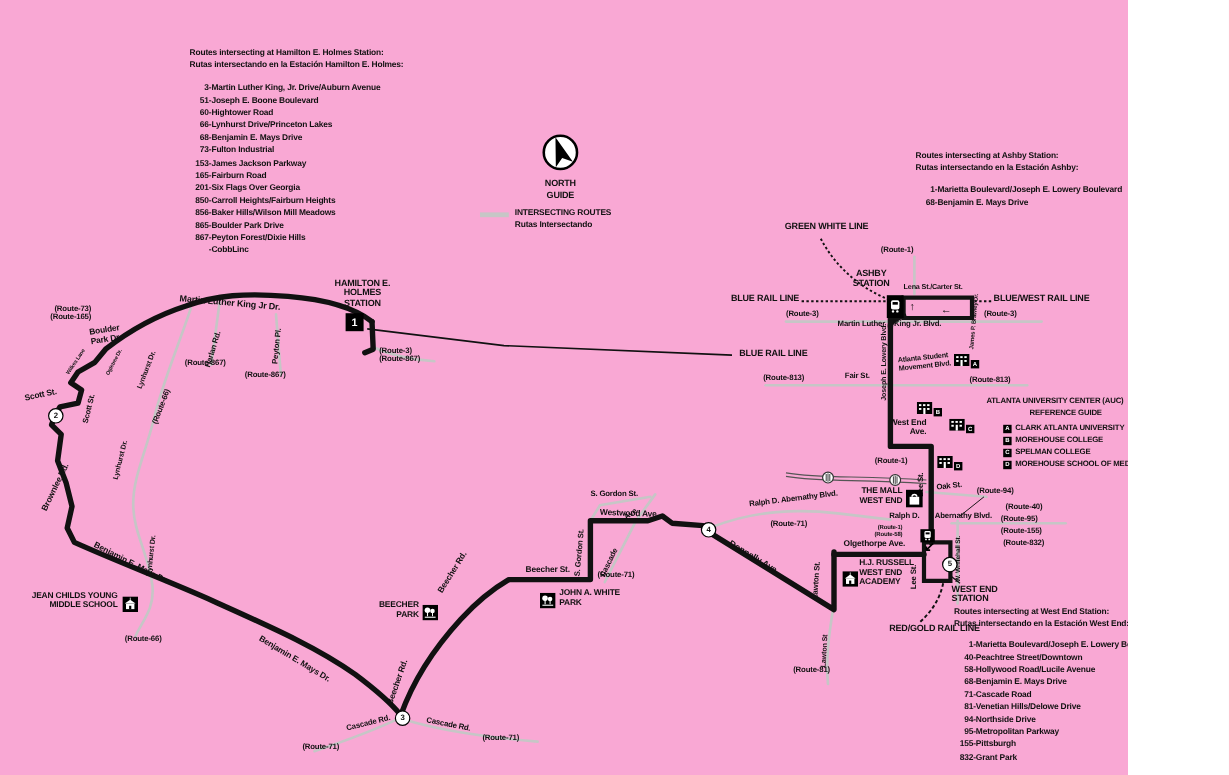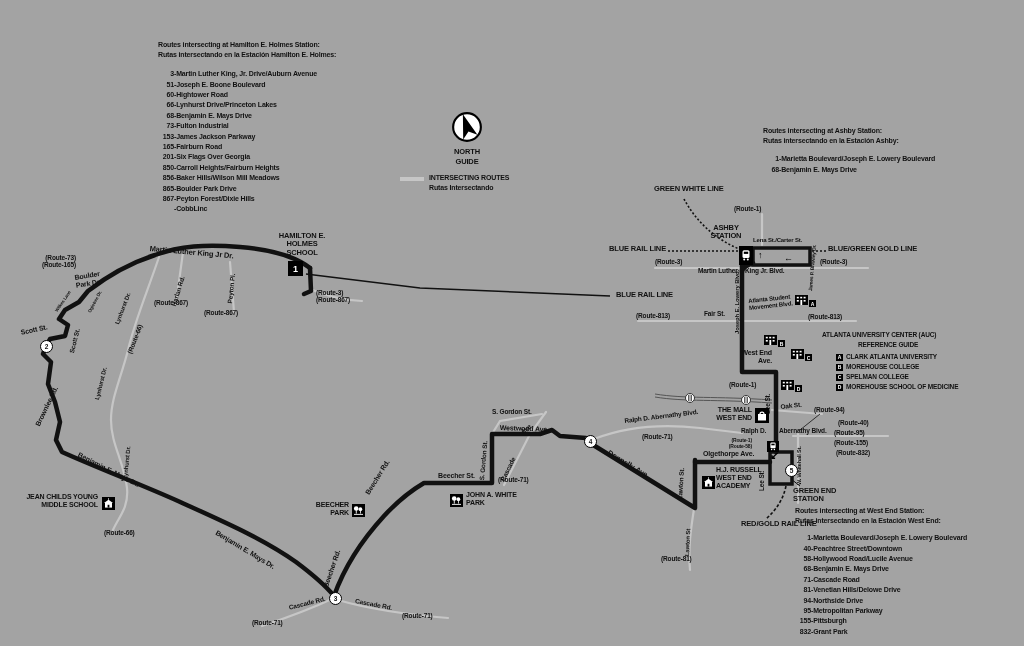--- a/index.html
+++ b/index.html
@@ -1,16 +1,16 @@
 <!DOCTYPE html>
 <html><head>
 <meta charset="utf-8">
 <style>
   html,body{margin:0;padding:0;background:#fff;}
-  #map{position:relative;width:1024px;height:646px;background:#a3a3a3;overflow:hidden;
+  #map{position:relative;width:940px;height:646px;background:#f9a8d4;overflow:hidden;
        font-family:"Liberation Sans",sans-serif;color:#111;}
   svg.lines{position:absolute;left:0;top:0;}
   .L{position:absolute;font-weight:bold;font-size:7px;line-height:1.12;white-space:pre-line;
      transform-origin:0 0;color:#111;letter-spacing:-0.15px;}
   .s5{font-size:5px;} .s55{font-size:5.5px;} .s6{font-size:6px;} .s65{font-size:6.5px;}
   .s75{font-size:7.5px;}
   .ra{text-align:right;} .ctr{text-align:center;}
   .ib{position:absolute;font-size:7px;font-weight:bold;letter-spacing:-0.15px;}
   .ib .tl{line-height:9.6px;}
   .list{margin-top:10px;}
@@ -305,21 +305,21 @@
     <div class="ib" style="position:static;font-size:7.5px;line-height:10px;">GUIDE</div>
   </div>
   <div class="sw" style="left:400px;top:177px;"></div>
   <div class="ib" style="left:429px;top:173px;line-height:9.5px;">
     <div>INTERSECTING ROUTES</div>
     <div>Rutas Intersectando</div>
   </div>
 
   <div class="L s75 ctr" style="left:262px;top:232px;width:80px;">HAMILTON E.
 HOLMES
-SCHOOL</div>
+STATION</div>
   <div class="stb" style="left:288px;top:261px;width:15px;height:15px;font-size:9px;">1</div>
 
   <div class="L s75 ctr" style="left:704px;top:224px;width:44px;">ASHBY
 STATION</div>
   <div class="stb" style="left:739px;top:246px;width:14px;height:19px;">
     <svg width="10" height="13" viewBox="0 0 10 12">
       <rect x="1.5" y="0.8" width="7" height="7.6" rx="1.5" fill="#fff"></rect>
       <rect x="2.8" y="2.2" width="4.4" height="2.2" fill="#000"></rect>
       <circle cx="3.2" cy="10" r="1" fill="#fff"></circle>
         <circle cx="6.8" cy="10" r="1" fill="#fff"></circle>
@@ -327,36 +327,36 @@
   </div>
 
   <div class="stb" style="left:767px;top:441px;width:12px;height:11px;">
     <svg width="8" height="9" viewBox="0 0 10 12">
       <rect x="1.5" y="0.8" width="7" height="7.6" rx="1.5" fill="#fff"></rect>
       <rect x="2.8" y="2.2" width="4.4" height="2.2" fill="#000"></rect>
       <circle cx="3.2" cy="10" r="1" fill="#fff"></circle>
         <circle cx="6.8" cy="10" r="1" fill="#fff"></circle>
     </svg>
   </div>
-  <div class="L s75" style="left:793px;top:487px;">GREEN END
+  <div class="L s75" style="left:793px;top:487px;">WEST END
 STATION</div>
 
   <div class="tp" style="left:40px;top:340px;">2</div>
   <div class="tp" style="left:329px;top:592px;">3</div>
   <div class="tp" style="left:584px;top:435px;">4</div>
   <div class="tp" style="left:785px;top:464px;">5</div>
 
   <div class="arrow" style="left:758px;top:250px;font-size:9px;">↑</div>
   <div class="arrow" style="left:784px;top:253px;font-size:9px;">←</div>
   <div class="arrow" style="left:770px;top:449px;font-size:11px;">↙</div>
 
   <div class="L s75" style="left:654px;top:185px;">GREEN WHITE LINE</div>
   <div class="L s75" style="left:616px;top:291px;">BLUE RAIL LINE</div>
   <div class="L s75 ra" style="left:596px;top:245px;width:70px;">BLUE RAIL LINE</div>
-  <div class="L s75" style="left:828px;top:245px;">BLUE/GREEN GOLD LINE</div>
+  <div class="L s75" style="left:828px;top:245px;">BLUE/WEST RAIL LINE</div>
   <div class="L s75" style="left:741px;top:520px;">RED/GOLD RAIL LINE</div>
 
   <div class="L ra" style="left:18px;top:493px;width:80px;">JEAN CHILDS YOUNG
 MIDDLE SCHOOL</div>
   <div class="icn" style="left:102px;top:497px;">
     <svg width="13" height="13" viewBox="0 0 13 13">
         <rect width="13" height="13" fill="#000"></rect>
         <polygon points="2,6 6.5,2.8 11,6" fill="#fff"></polygon>
         <rect x="3" y="6" width="7" height="4.6" fill="#fff"></rect>
         <rect x="5.6" y="7.8" width="1.8" height="2.8" fill="#000"></rect>

